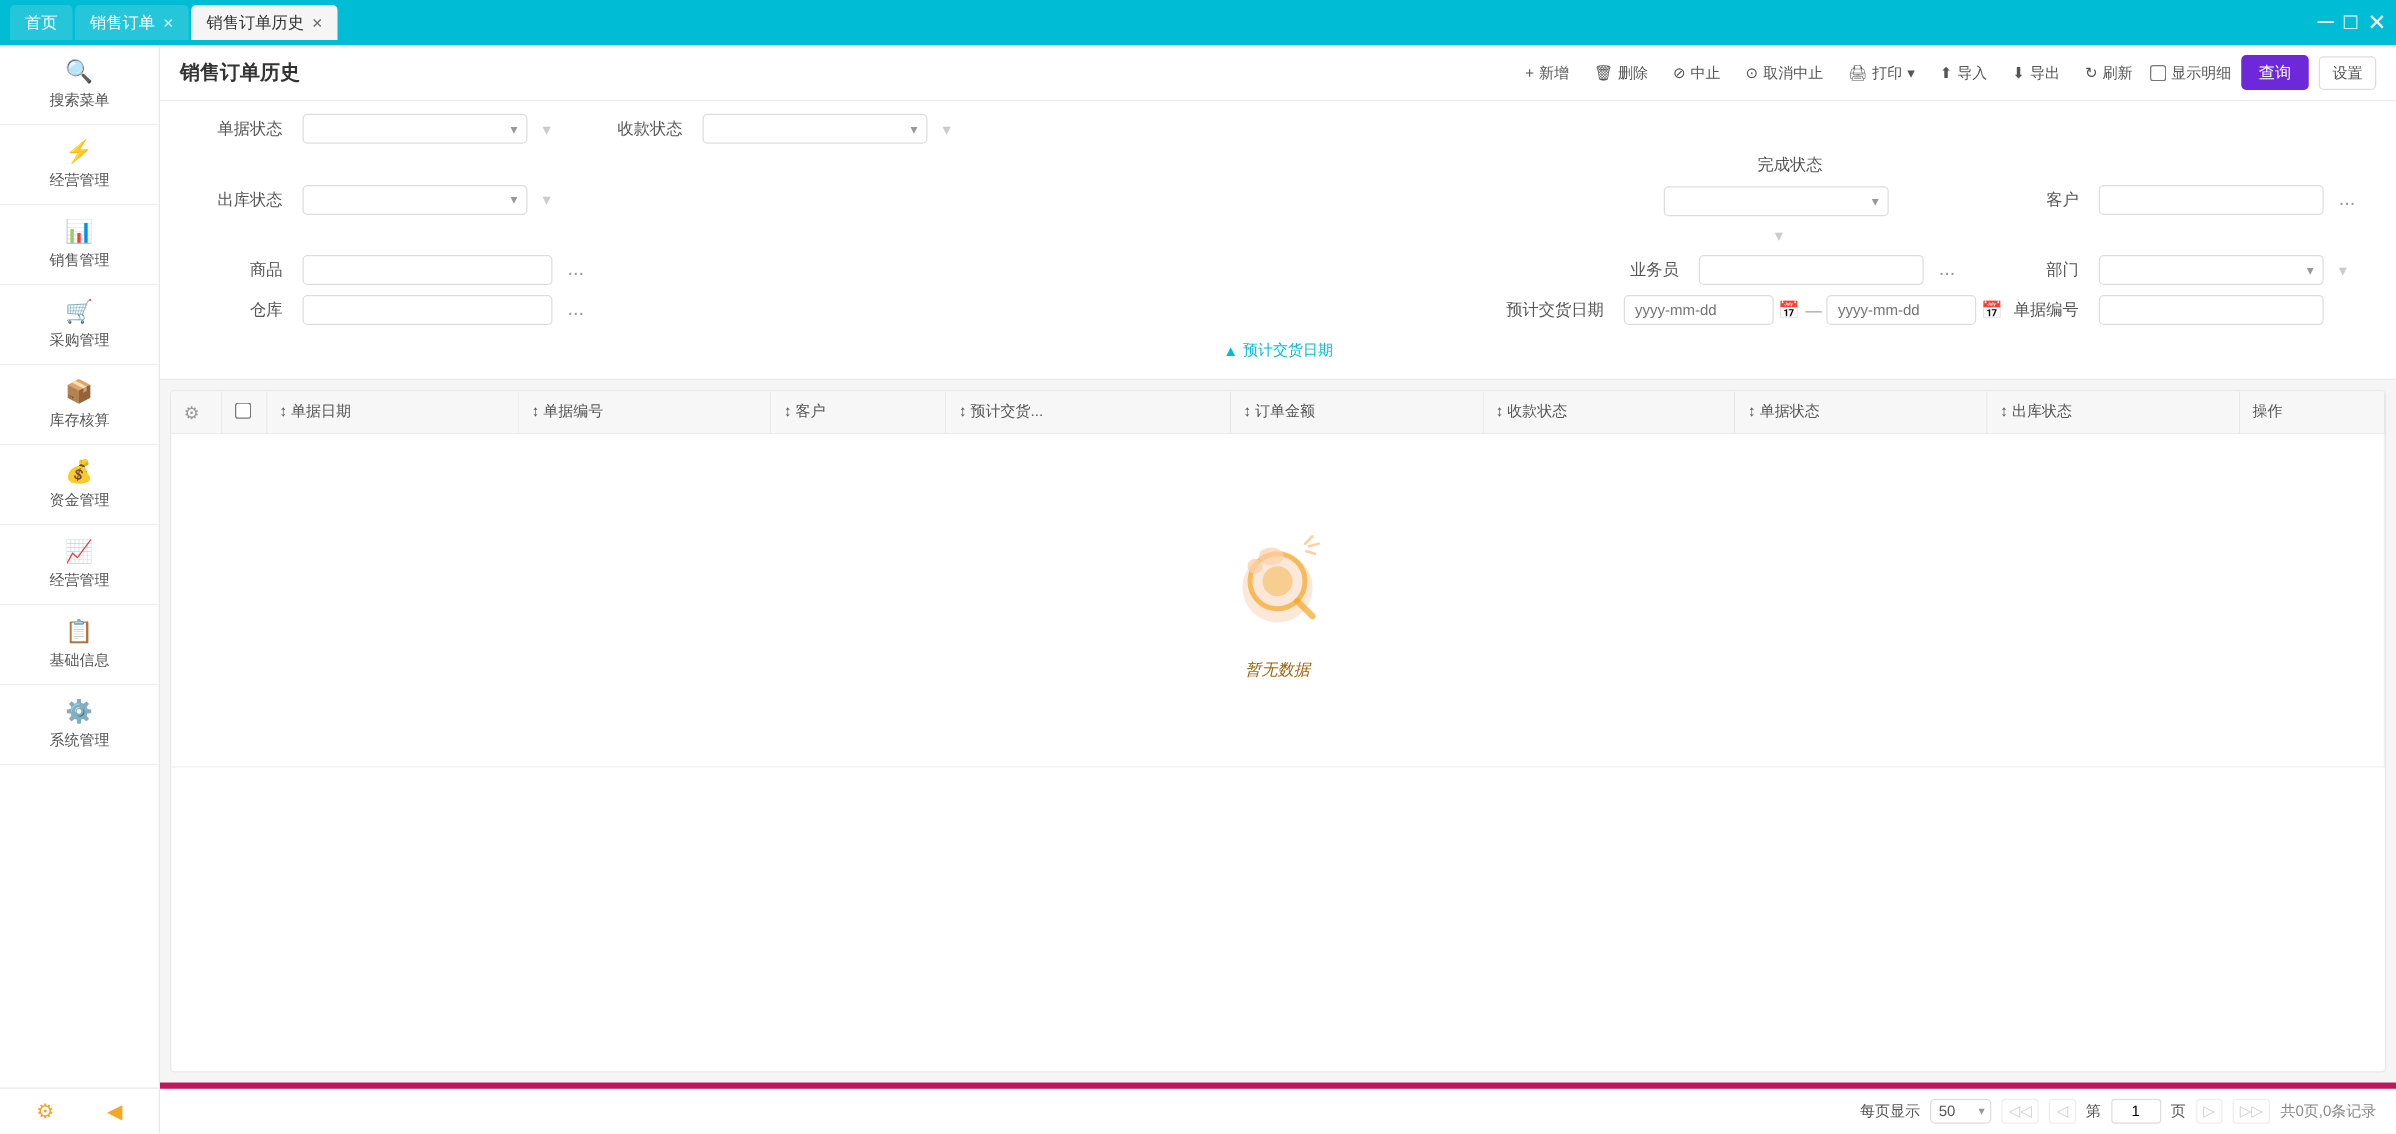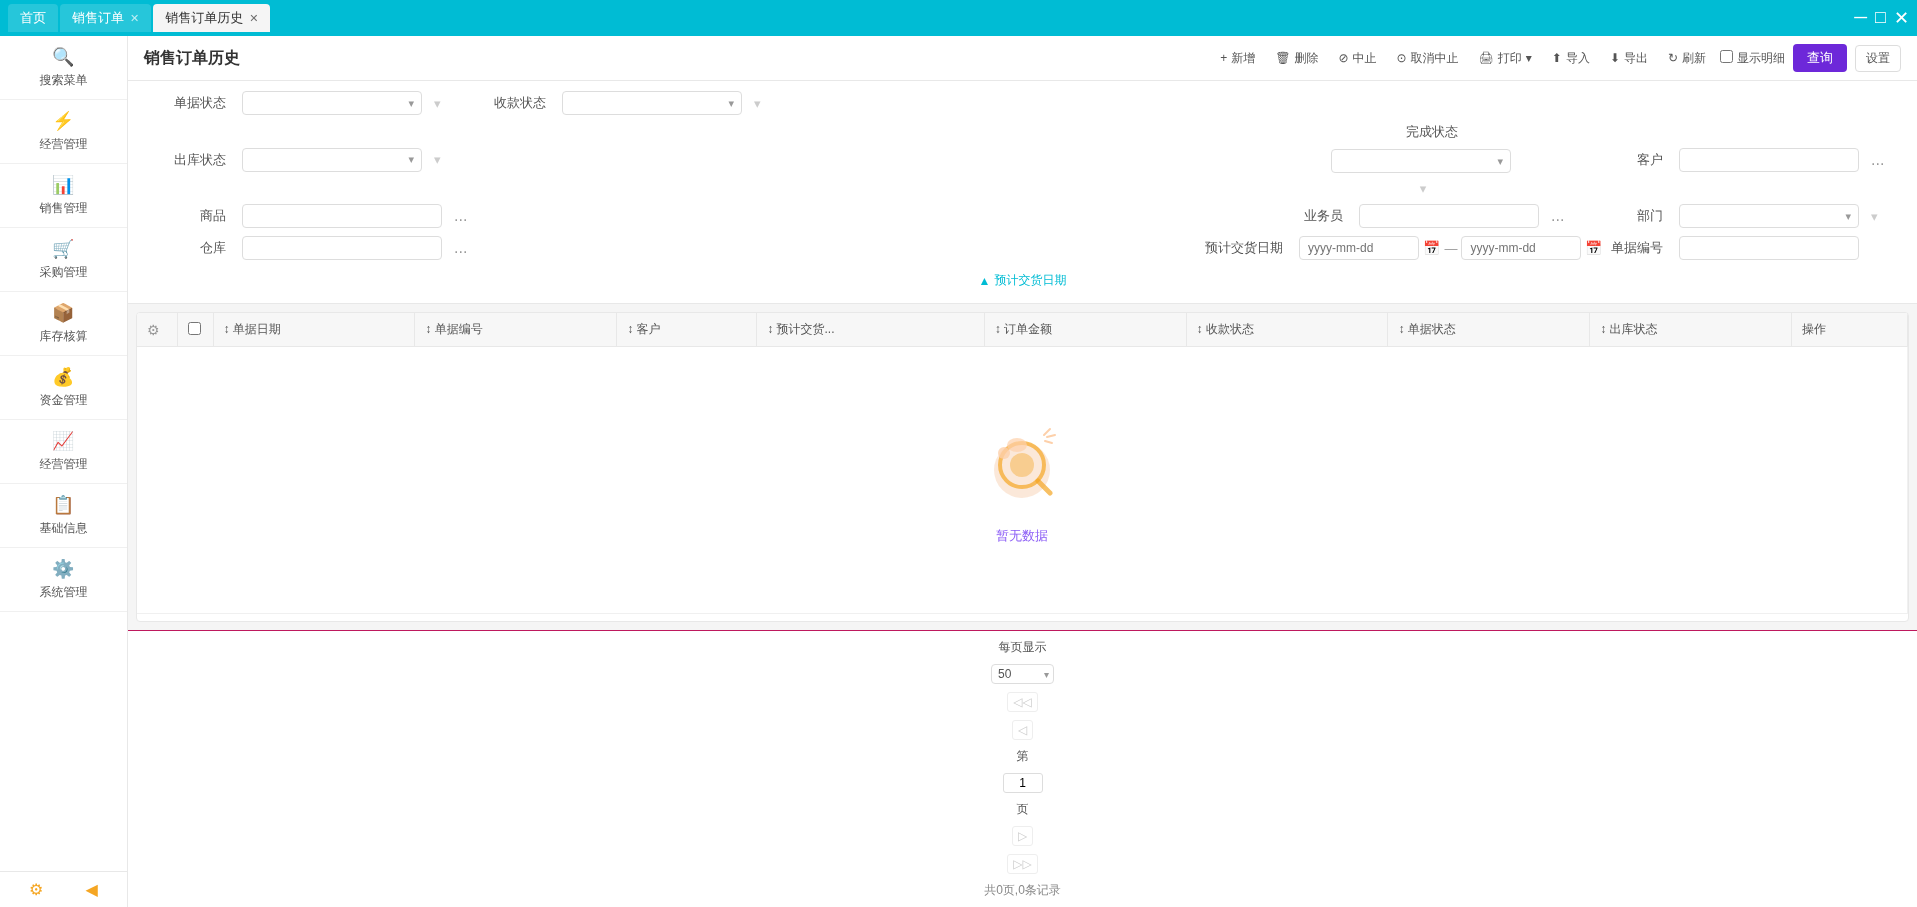--- a/index.html
+++ b/index.html
@@ -26,21 +26,21 @@
     
     .content { flex: 1; display: flex; flex-direction: column; overflow: hidden; background: #f5f5f5; }
 
     
     .page-header { background: #fff; padding: 8px 16px; display: flex; align-items: center; justify-content: space-between; border-bottom: 1px solid #e8e8e8; flex-shrink: 0; }
     .page-title { font-size: 16px; font-weight: bold; color: #333; }
     .toolbar { display: flex; align-items: center; gap: 8px; }
     .toolbar-btn { display: flex; align-items: center; gap: 4px; cursor: pointer; color: #555; font-size: 12px; padding: 4px 6px; border-radius: 3px; }
     .toolbar-btn.primary { background: #6d28d9; color: #fff; padding: 5px 14px; border-radius: 4px; font-size: 13px; }
     .toolbar-btn.secondary { background: #fff; border: 1px solid #ddd; color: #555; padding: 4px 10px; border-radius: 4px; }
-    .display-cols { display: flex; align-items: flex-start; gap: 4px; font-size: 12px; color: #555; cursor: pointer; }
+    .display-cols { display: flex; align-items: center; gap: 4px; font-size: 12px; color: #555; cursor: pointer; }
     .display-cols input[type="checkbox"] { cursor: pointer; }
 
     
     .filter-area { background: #fff; padding: 10px 16px; border-bottom: 1px solid #e8e8e8; flex-shrink: 0; }
     .filter-row { display: flex; align-items: center; margin-bottom: 8px; gap: 0; }
     .filter-row:last-child { margin-bottom: 0; }
     .filter-label { width: 90px; text-align: right; color: #555; font-size: 13px; flex-shrink: 0; padding-right: 8px; }
     .filter-control { display: flex; align-items: center; flex: 1; }
     .date-quick-btns { display: flex; align-items: center; gap: 4px; }
     .date-quick-btn { padding: 2px 6px; border-radius: 10px; cursor: pointer; font-size: 12px; color: #555; border: 1px solid transparent; }
@@ -62,26 +62,26 @@
     
     .table-area { flex: 1; overflow: auto; background: #fff; margin: 8px; border-radius: 4px; border: 1px solid #e8e8e8; }
     .data-table { width: 100%; border-collapse: collapse; }
     .data-table th { background: #f7f7f7; border-bottom: 1px solid #e8e8e8; border-right: 1px solid #e8e8e8; padding: 8px 10px; text-align: left; font-size: 12px; color: #555; font-weight: normal; white-space: nowrap; position: sticky; top: 0; }
     .data-table td { border-bottom: 1px solid #f0f0f0; border-right: 1px solid #f0f0f0; padding: 8px 10px; font-size: 12px; color: #555; }
     .th-settings { width: 40px; text-align: center; }
     .th-checkbox { width: 36px; text-align: center; }
     .settings-icon { cursor: pointer; color: #999; font-size: 14px; }
     .empty-area { display: flex; flex-direction: column; align-items: center; justify-content: center; padding: 60px 0; }
     .empty-icon { width: 100px; height: 100px; margin-bottom: 12px; }
-    .empty-text { color: #8b5cf6; font-size: 13px; }
-
-    
-    .pagination-bar { background: #fff; border-top: 1px solid #be185d; padding: 8px 16px; display: flex; align-items: center; justify-content: flex-end; gap: 8px; flex-shrink: 0; font-size: 12px; color: #555; flex-direction: column; }
+    .empty-text { color: #a16207; font-size: 13px; font-style: italic; }
+
+    
+    .pagination-bar { background: #fff; border-top: 5px solid #be185d; padding: 8px 16px; display: flex; align-items: center; justify-content: flex-end; gap: 8px; flex-shrink: 0; font-size: 12px; color: #555; }
     .page-size-label { color: #555; }
-    .page-size-select { border: 1px solid #ddd; border-radius: 4px; padding: 2px 34px 2px 6px; font-size: 12px; color: #555; appearance: none; background: #fff; cursor: pointer; }
+    .page-size-select { border: 1px solid #ddd; border-radius: 4px; padding: 2px 20px 2px 6px; font-size: 12px; color: #555; appearance: none; background: #fff; cursor: pointer; }
     .page-size-wrapper { position: relative; display: inline-flex; align-items: center; }
     .page-size-wrapper::after { content: '▾'; position: absolute; right: 5px; color: #999; pointer-events: none; font-size: 10px; }
     .page-nav-btn { cursor: pointer; color: #555; padding: 2px 5px; border: 1px solid #ddd; border-radius: 3px; background: #fff; font-size: 12px; }
     .page-nav-btn.disabled { color: #ccc; cursor: not-allowed; border-color: #eee; }
     .page-input { width: 40px; border: 1px solid #ddd; border-radius: 3px; padding: 2px 4px; text-align: center; font-size: 12px; }
     .total-info { color: #888; }
   </style>
 </head>
 <body>
 

